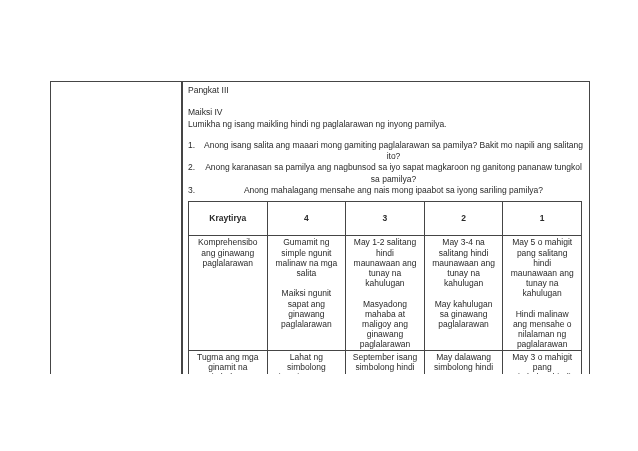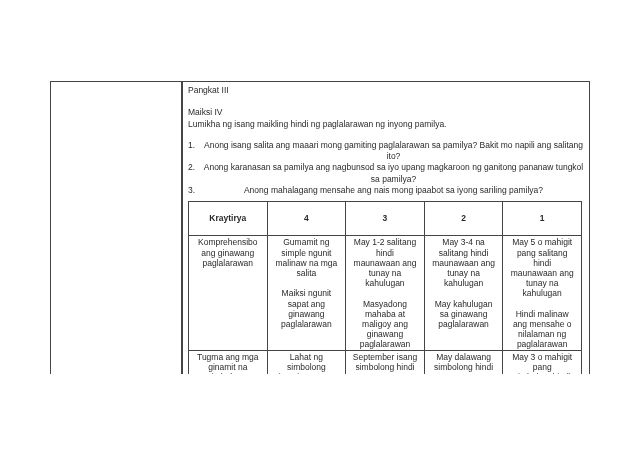--- a/index.html
+++ b/index.html
@@ -101,21 +101,21 @@
         <p>Lumikha ng isang maikling hindi ng paglalarawan ng inyong pamilya.</p>
       </div>
 
       <ol class="questions">
         <li>
           <span class="q-num">1.</span>
           <span class="q-text">Anong isang salita ang maaari mong gamiting paglalarawan sa pamilya? Bakit mo napili ang salitang ito?</span>
         </li>
         <li>
           <span class="q-num">2.</span>
-          <span class="q-text">Anong karanasan sa pamilya ang nagbunsod sa iyo upang magkaroon ng ganitong pananaw tungkol sa pamilya?</span>
+          <span class="q-text">Anong karanasan sa pamilya ang nagbunsod sa iyo sapat magkaroon ng ganitong pananaw tungkol sa pamilya?</span>
         </li>
         <li>
           <span class="q-num">3.</span>
           <span class="q-text">Anong mahalagang mensahe ang nais mong ipaabot sa iyong sariling pamilya?</span>
         </li>
       </ol>
 
       <table class="rubric">
         <thead>
           <tr>

